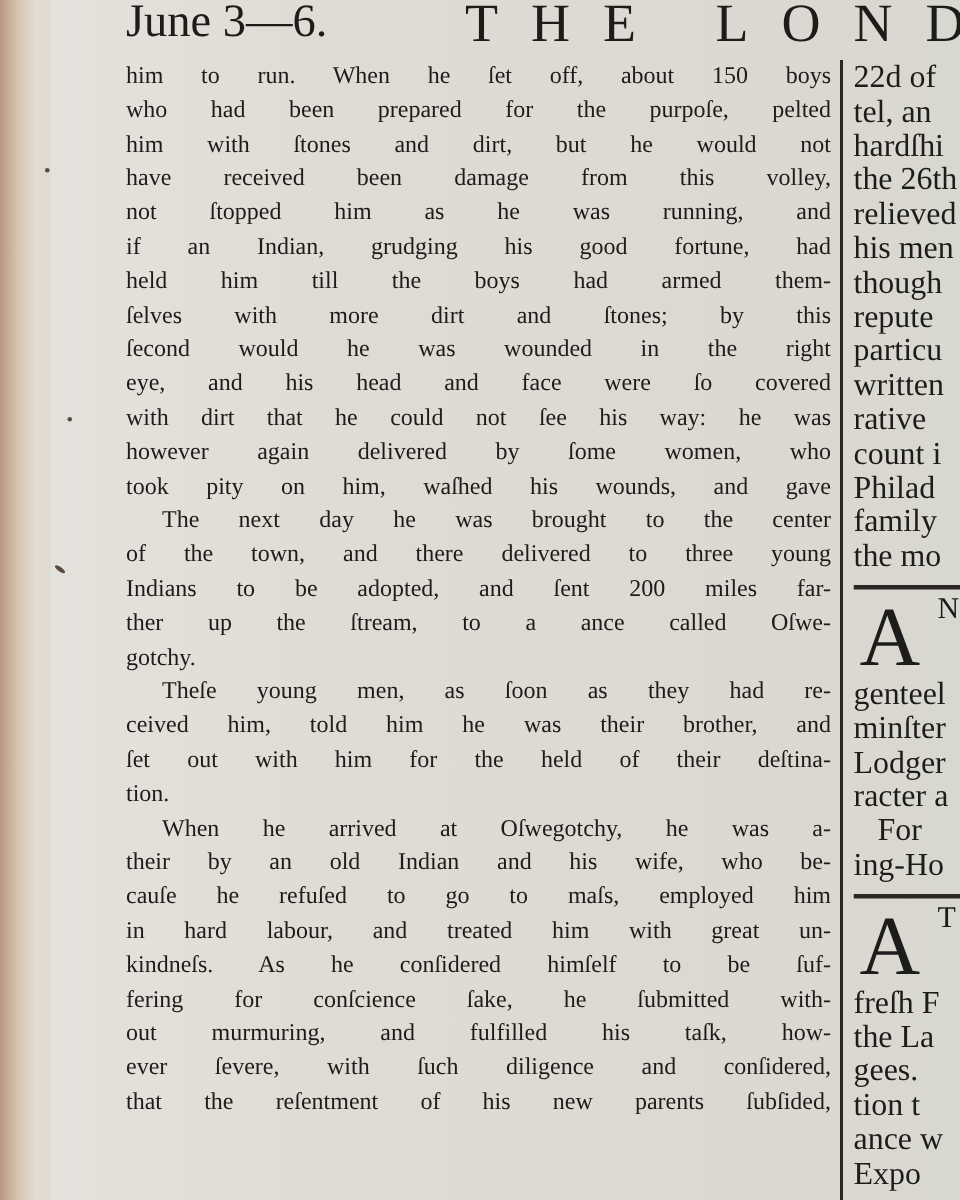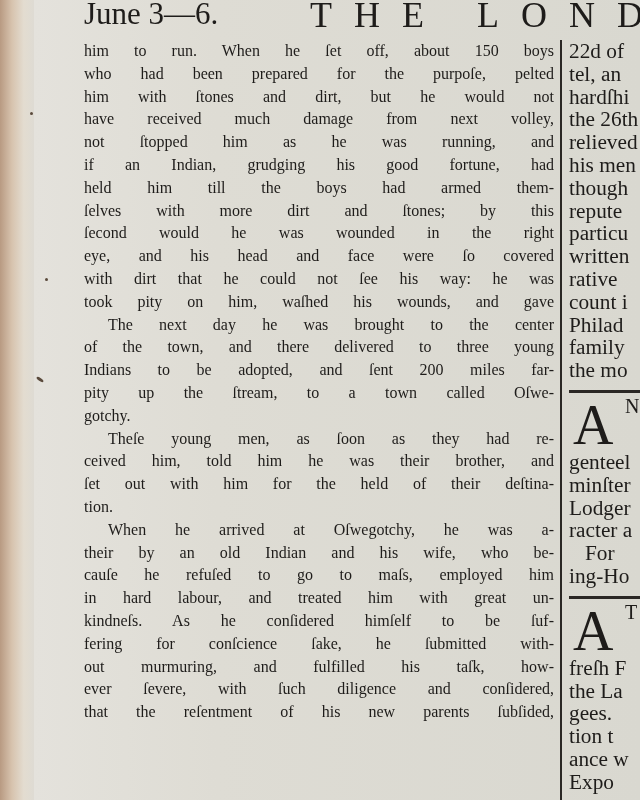--- a/index.html
+++ b/index.html
@@ -62,35 +62,36 @@
 <div class="header">
   <span class="date">June 3—6.</span>
   <span class="title">THE LONDO</span>
 </div>
 
 <div class="col-main">
   <p>
     <span class="line">him to run.   When he ſet off, about 150 boys</span>
     <span class="line">who had been prepared for the purpoſe, pelted</span>
     <span class="line">him with ſtones and dirt, but he would not</span>
-    <span class="line">have received much damage from next volley,</span>
+    <span class="line">have received been damage from this volley,</span>
     <span class="line">not ſtopped him as he was running, and</span>
     <span class="line">if an Indian, grudging his good fortune, had</span>
     <span class="line">held him till the boys had armed them-</span>
     <span class="line">ſelves with more dirt and ſtones; by this</span>
     <span class="line">ſecond would he was wounded in the right</span>
     <span class="line">eye, and his head and face were ſo covered</span>
     <span class="line">with dirt that he could not ſee his way: he was</span>
+    <span class="line">however again delivered by ſome women, who</span>
     <span class="line">took pity on him, waſhed his wounds, and gave</span>
   </p>
   <p>
     <span class="line" style="padding-left:24px">The next day he was brought to the center</span>
     <span class="line">of the town, and there delivered to three young</span>
     <span class="line">Indians to be adopted, and ſent 200 miles far-</span>
-    <span class="line">pity up the ſtream, to a town called Oſwe-</span>
+    <span class="line">ther up the ſtream, to a ance called Oſwe-</span>
     <span class="line last">gotchy.</span>
   </p>
   <p>
     <span class="line" style="padding-left:24px">Theſe young men, as ſoon as they had re-</span>
     <span class="line">ceived him, told him he was their brother, and</span>
     <span class="line">ſet out with him for the held of their deſtina-</span>
     <span class="line last">tion.</span>
   </p>
   <p>
     <span class="line" style="padding-left:24px">When he arrived at Oſwegotchy, he was a-</span>

